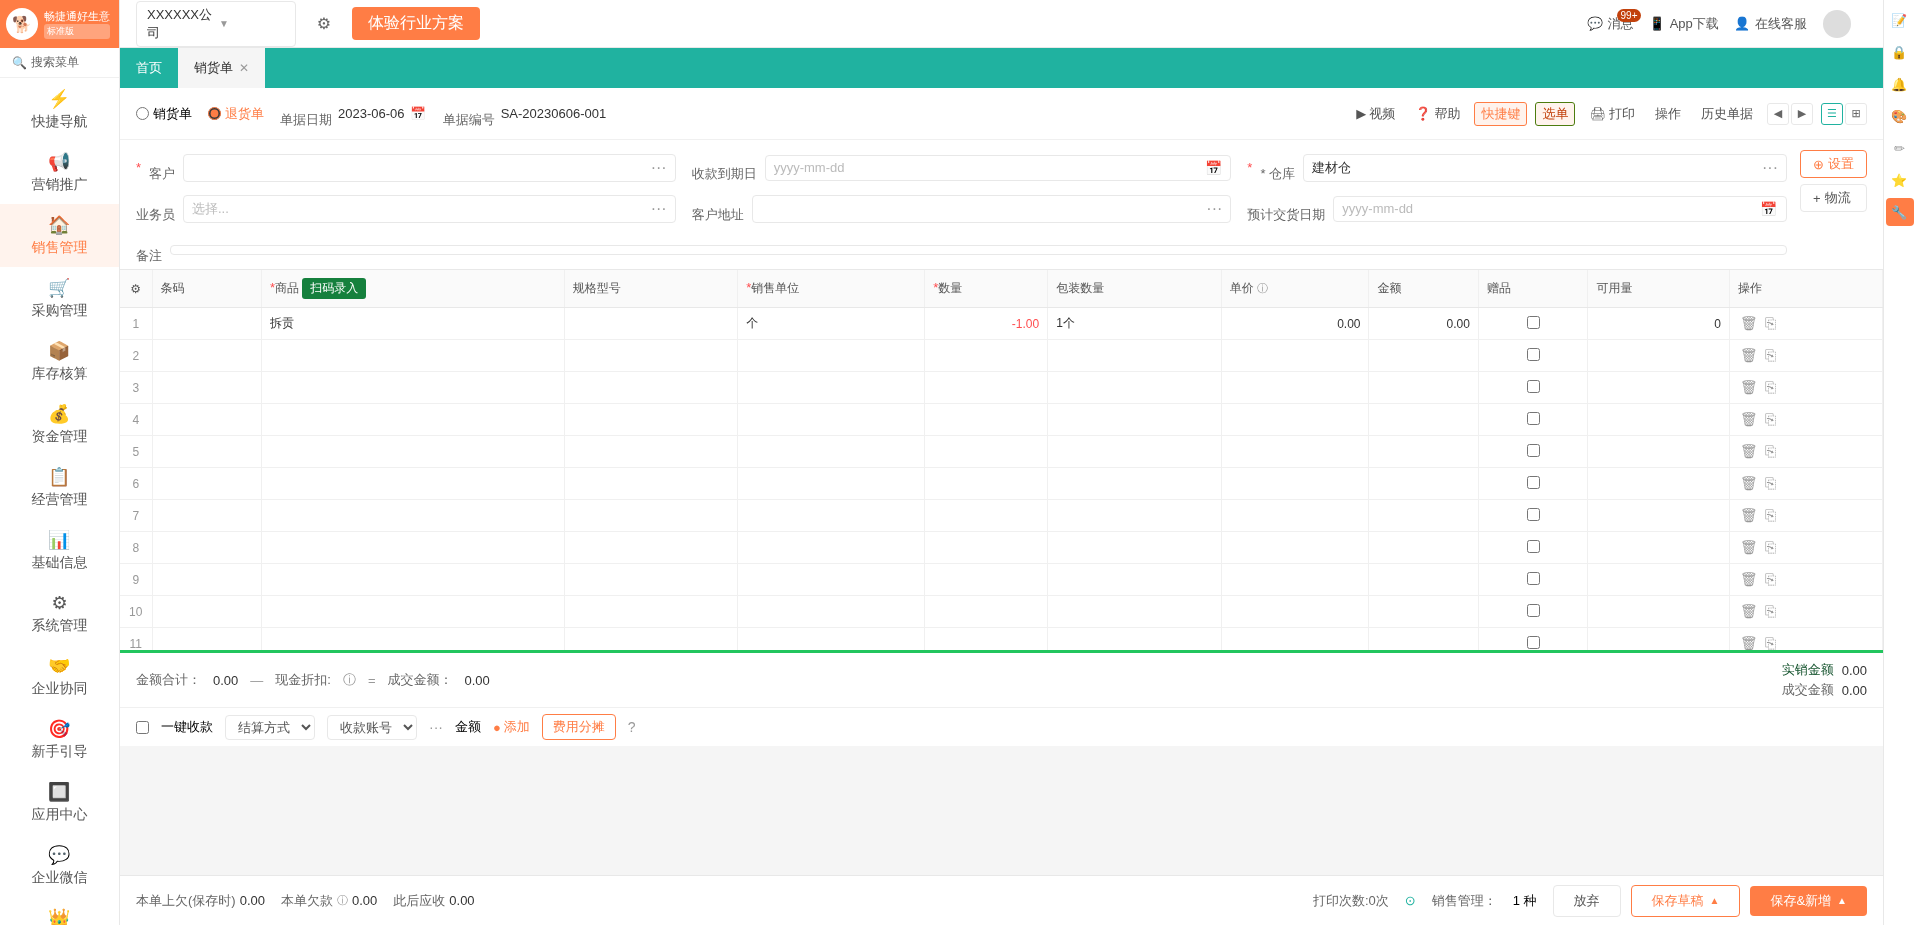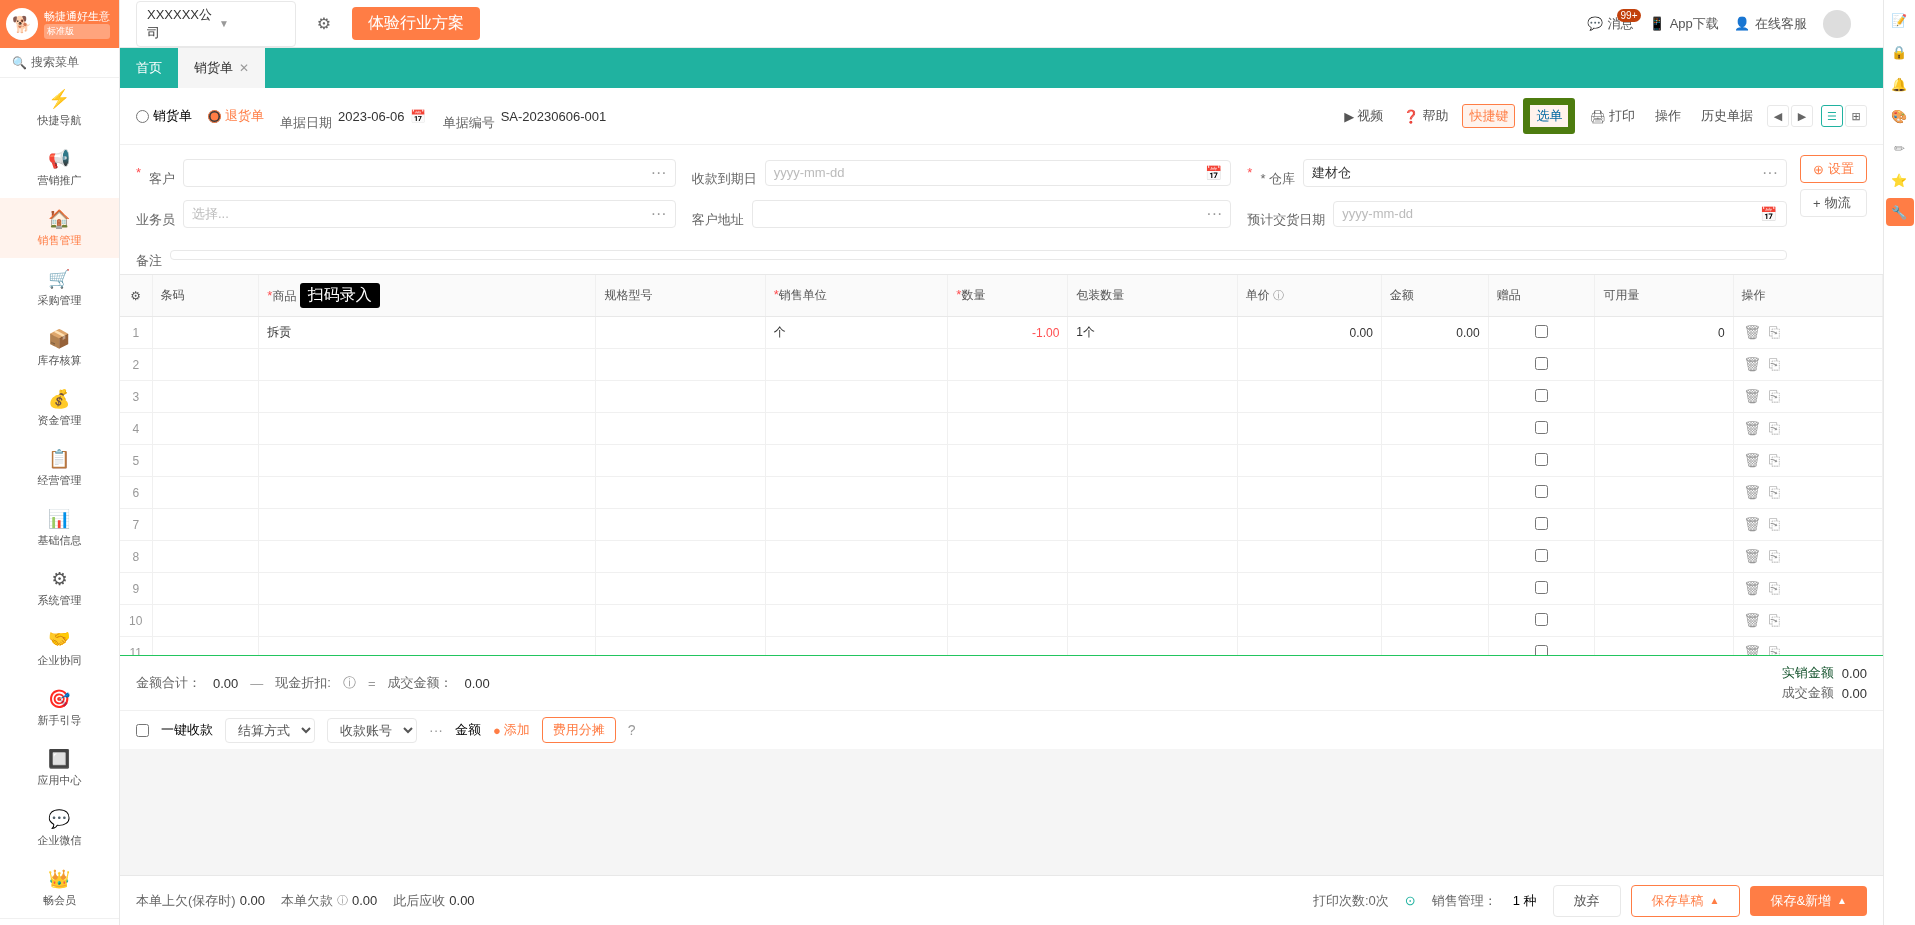--- a/index.html
+++ b/index.html
@@ -9,21 +9,21 @@
     .sidebar { width: 120px; background: #fff; display: flex; flex-direction: column; border-right: 1px solid #e8e8e8; height: 925px; flex-shrink: 0; }
     .sidebar-logo { background: #ff7d45; color: #fff; padding: 8px 6px; display: flex; align-items: center; gap: 6px; height: 48px; }
     .sidebar-logo-icon { width: 32px; height: 32px; background: #fff; border-radius: 50%; display: flex; align-items: center; justify-content: center; color: #ff7d45; font-size: 16px; font-weight: bold; flex-shrink: 0; }
     .sidebar-logo-text { color: #fff; font-size: 11px; line-height: 1.3; }
     .sidebar-logo-badge { font-size: 9px; background: rgba(255,255,255,0.3); border-radius: 3px; padding: 1px 3px; }
     .sidebar-search { display: flex; align-items: center; padding: 6px 8px; color: #666; cursor: pointer; border-bottom: 1px solid #f0f0f0; }
     .sidebar-search span { margin-left: 4px; font-size: 12px; }
     .sidebar-item { display: flex; flex-direction: column; align-items: center; padding: 10px 4px; cursor: pointer; color: #555; transition: all 0.2s; position: relative; }
     .sidebar-item.active { color: #ff7d45; background: #fff3ed; }
     .sidebar-item .item-icon { font-size: 18px; margin-bottom: 3px; }
-    .sidebar-item .item-label { font-size: 11px; text-align: center; }
+    .sidebar-item .item-label { font-size: 14px; text-align: center; }
     .sidebar-bottom { margin-top: auto; display: flex; align-items: center; justify-content: space-around; padding: 8px; border-top: 1px solid #f0f0f0; }
 
     
     .main { flex: 1; display: flex; flex-direction: column; height: 925px; overflow: hidden; }
 
     
     .topbar { height: 48px; background: #fff; border-bottom: 1px solid #e8e8e8; display: flex; align-items: center; padding: 0 16px; gap: 12px; flex-shrink: 0; }
     .company-select { display: flex; align-items: center; gap: 6px; border: 1px solid #e8e8e8; border-radius: 4px; padding: 4px 10px; cursor: pointer; min-width: 160px; }
     .company-select span { color: #333; flex: 1; }
     .company-select .arrow { color: #999; font-size: 10px; }
@@ -61,35 +61,35 @@
     .required-star { color: #ff4d4f; }
     .form-input { flex: 1; border: 1px solid #e8e8e8; border-radius: 4px; padding: 4px 8px; color: #333; min-width: 0; cursor: text; display: flex; align-items: center; justify-content: space-between; }
     .form-input.placeholder { color: #bbb; }
     .input-dots { color: #999; font-size: 16px; cursor: pointer; }
     .input-calendar { color: #999; cursor: pointer; font-size: 14px; }
     .setup-btn { background: #fff; border: 1px solid #ff7d45; color: #ff7d45; border-radius: 4px; padding: 4px 12px; cursor: pointer; font-size: 13px; display: flex; align-items: center; gap: 4px; }
     .logistics-btn { background: #fff; border: 1px solid #e8e8e8; color: #555; border-radius: 4px; padding: 4px 12px; cursor: pointer; font-size: 13px; display: flex; align-items: center; gap: 4px; }
 
     
     .table-container { background: #fff; margin-top: 0; border-top: 1px solid #e8e8e8; flex: 1; overflow: hidden; }
-    .scan-btn { background: #000000; color: #fff; border: none; border-radius: 3px; padding: 2px 8px; font-size: 16px; cursor: pointer; }
+    .scan-btn { background: #15803d; color: #fff; border: none; border-radius: 3px; padding: 2px 8px; font-size: 12px; cursor: pointer; }
 
     table { width: 100%; border-collapse: collapse; }
     thead tr { background: #fafafa; }
     th { padding: 8px 8px; text-align: left; border-right: 1px solid #f0f0f0; border-bottom: 1px solid #e8e8e8; color: #555; font-weight: normal; white-space: nowrap; font-size: 12px; }
     td { padding: 5px 8px; border-right: 1px solid #f0f0f0; border-bottom: 1px solid #f0f0f0; color: #333; font-size: 12px; white-space: nowrap; height: 32px; }
     .row-num { color: #999; text-align: center; }
     .col-red { color: #ff4d4f; }
     .col-center { text-align: center; }
     .col-right { text-align: right; }
     .op-btn { display: inline-flex; align-items: center; justify-content: center; cursor: pointer; color: #999; font-size: 14px; margin: 0 2px; }
     .th-required { color: #ff4d4f; }
 
     
-    .footer-summary { background: #fff; border-top: 1px solid #22c55e; padding: 8px 16px; display: flex; align-items: center; gap: 12px; flex-shrink: 0; }
+    .footer-summary { background: #fff; border-top: 3px solid #22c55e; padding: 8px 16px; display: flex; align-items: center; gap: 12px; flex-shrink: 0; }
     .summary-label { color: #666; }
     .summary-value { color: #333; font-weight: 500; }
     .minus-icon { color: #999; }
     .eq-icon { color: #999; }
     .footer-payment { background: #fff; border-top: 1px solid #f0f0f0; padding: 6px 16px; display: flex; align-items: center; gap: 12px; flex-shrink: 0; }
     .payment-checkbox { accent-color: #ff7d45; }
     .select-input { border: 1px solid #e8e8e8; border-radius: 4px; padding: 3px 8px; color: #555; cursor: pointer; background: #fff; }
     .add-btn { background: transparent; border: none; color: #ff7d45; cursor: pointer; display: flex; align-items: center; gap: 3px; }
     .fee-btn { border: 1px solid #ff7d45; color: #ff7d45; background: #fff; border-radius: 4px; padding: 3px 10px; cursor: pointer; }
     .help-icon { color: #999; font-size: 14px; cursor: pointer; }
@@ -270,21 +270,21 @@
             <span>▶</span>
             <span>视频</span>
           </div>
           <div class="header-action-btn">
             <span>❓</span>
             <span>帮助</span>
           </div>
           <div class="header-action-btn" style="background:#fff3ed;border:1px solid #ff7d45;color:#ff7d45;border-radius:3px;padding:2px 6px">
             <span>快捷键</span>
           </div>
-          <div class="header-action-btn" style="background:#fff3ed;border:7px solid #4d7c0f;color:#0369a1;border-radius:3px;padding:2px 6px">
+          <div class="header-action-btn" style="background:#fff3ed;border:1px solid #4d7c0f;color:#c2410c;border-radius:3px;padding:2px 6px">
             <span>选单</span>
           </div>
           <div class="header-action-btn">
             <span>🖨</span>
             <span>打印</span>
           </div>
           <div class="header-action-btn">
             <span>操作</span>
           </div>
           <div class="header-action-btn">

